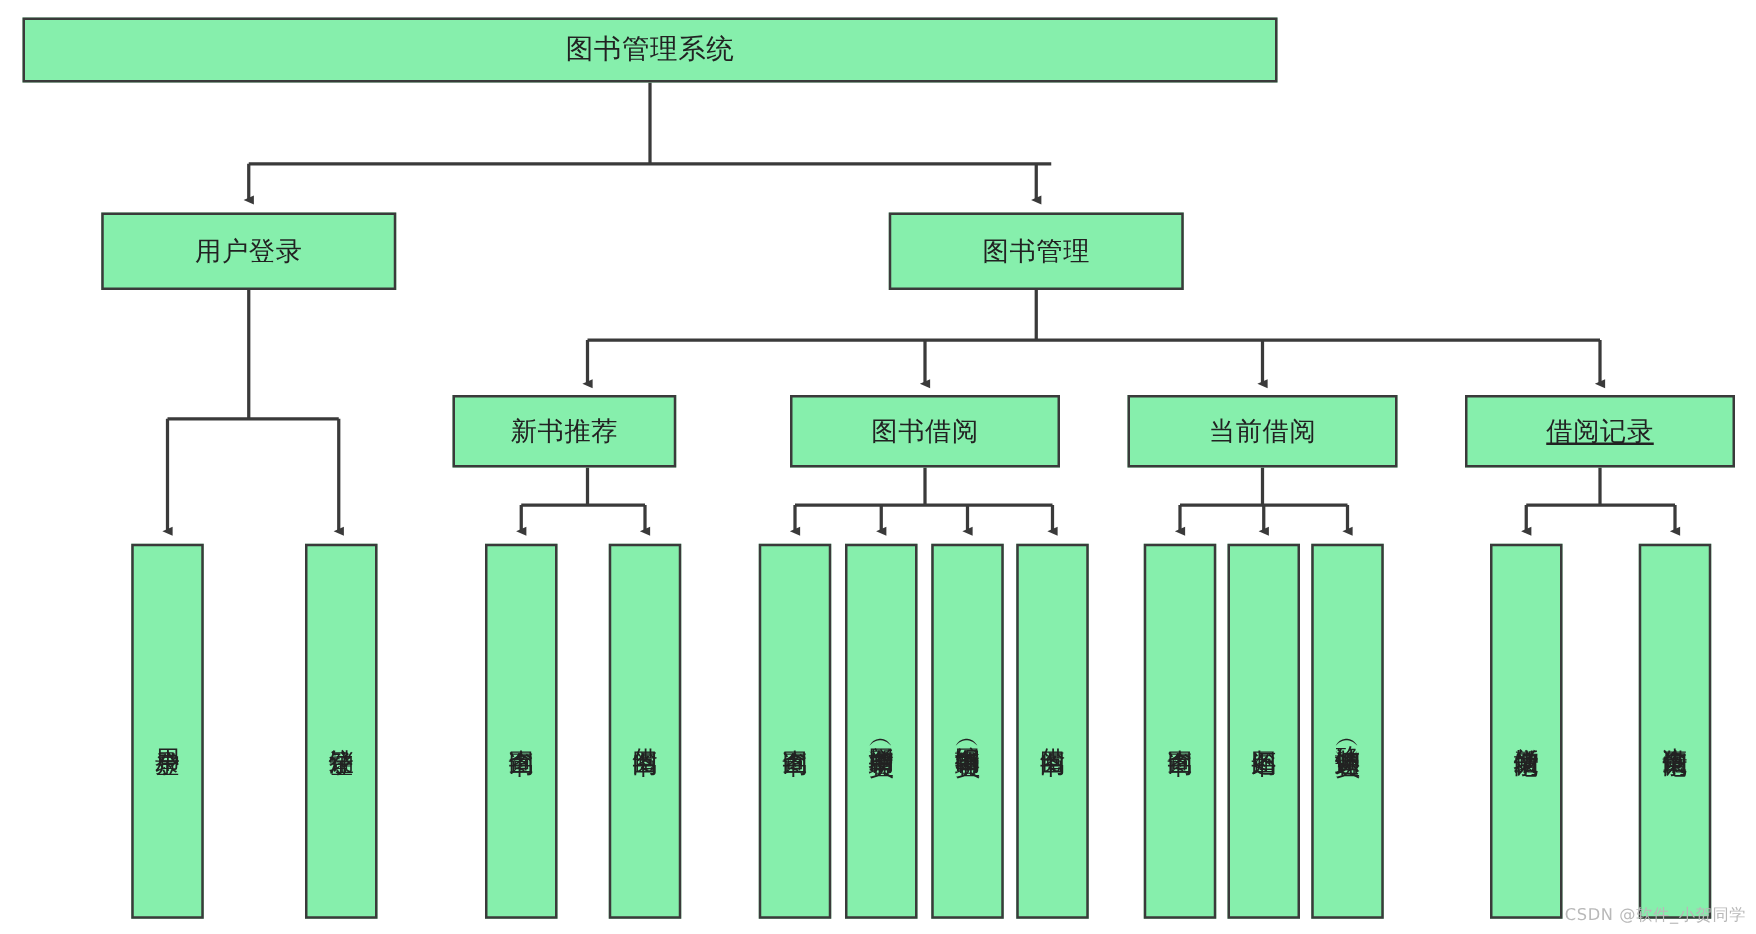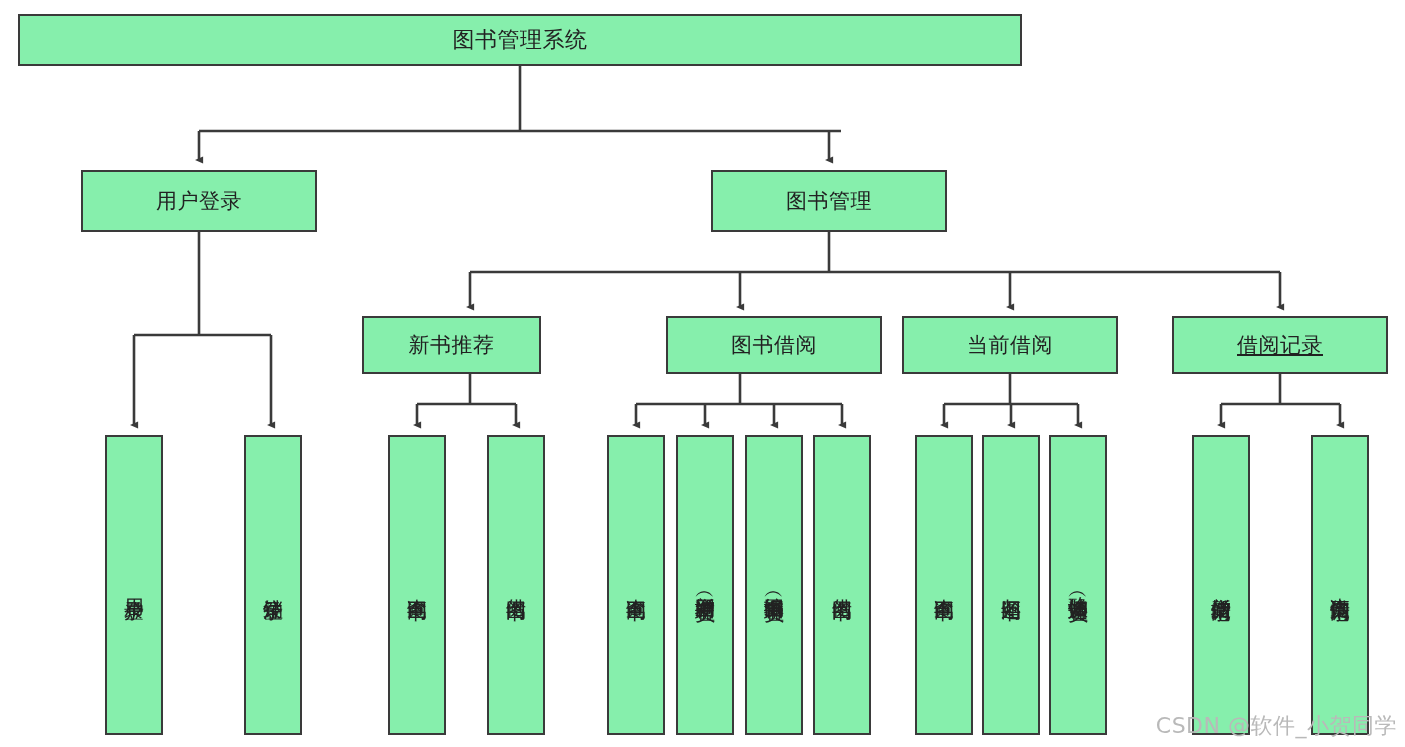--- a/index.html
+++ b/index.html
@@ -61,21 +61,21 @@
     font-size: 20px;
     line-height: 1.05;
     letter-spacing: 1px;
     white-space: nowrap;
     max-height: 100%;
   }
   .watermark {
     position: absolute;
     right: 8px;
     bottom: 6px;
-    font-size: 22px;
+    font-size: 13px;
     color: #b9b9b9;
     letter-spacing: 0.5px;
     white-space: nowrap;
     z-index: 5;
     font-family: "DejaVu Sans", "Liberation Sans", sans-serif;
   }
 </style>
 </head>
 <body>
 
@@ -138,21 +138,21 @@
   <div class="node horiz" id="node-l2-0" style="left: 81px; top: 170px; width: 236px; height: 62px; border-color: rgb(58, 58, 58); color: rgb(34, 34, 34);">
     <span class="node-label">用户登录</span>
   </div>
   <div class="node horiz" id="node-l2-1" style="left: 711px; top: 170px; width: 236px; height: 62px; border-color: rgb(58, 58, 58); color: rgb(34, 34, 34);">
     <span class="node-label">图书管理</span>
   </div>
 
   <div class="node horiz" id="node-l3-0" style="left: 362px; top: 316px; width: 179px; height: 58px; border-color: rgb(58, 58, 58); color: rgb(34, 34, 34);">
     <span class="node-label">新书推荐</span>
   </div>
-  <div class="node horiz" id="node-l3-1" style="left: 666px; top: 316px; width: 216px; height: 58px; border-color: rgb(58, 58, 58); color: rgb(34, 34, 34);">
+  <div class="node horiz" id="node-l3-1" style="left: 632px; top: 316px; width: 216px; height: 58px; border-color: rgb(58, 58, 58); color: rgb(34, 34, 34);">
     <span class="node-label">图书借阅</span>
   </div>
   <div class="node horiz" id="node-l3-2" style="left: 902px; top: 316px; width: 216px; height: 58px; border-color: rgb(58, 58, 58); color: rgb(34, 34, 34);">
     <span class="node-label">当前借阅</span>
   </div>
   <div class="node horiz" id="node-l3-3" style="left: 1172px; top: 316px; width: 216px; height: 58px; border-color: rgb(58, 58, 58); color: rgb(34, 34, 34); text-decoration: underline;">
     <span class="node-label">借阅记录</span>
   </div>
 
   <div class="node vert" id="node-leaf-0" style="left: 105px; top: 435px; width: 58px; height: 300px; border-color: rgb(58, 58, 58); color: rgb(34, 34, 34);">

